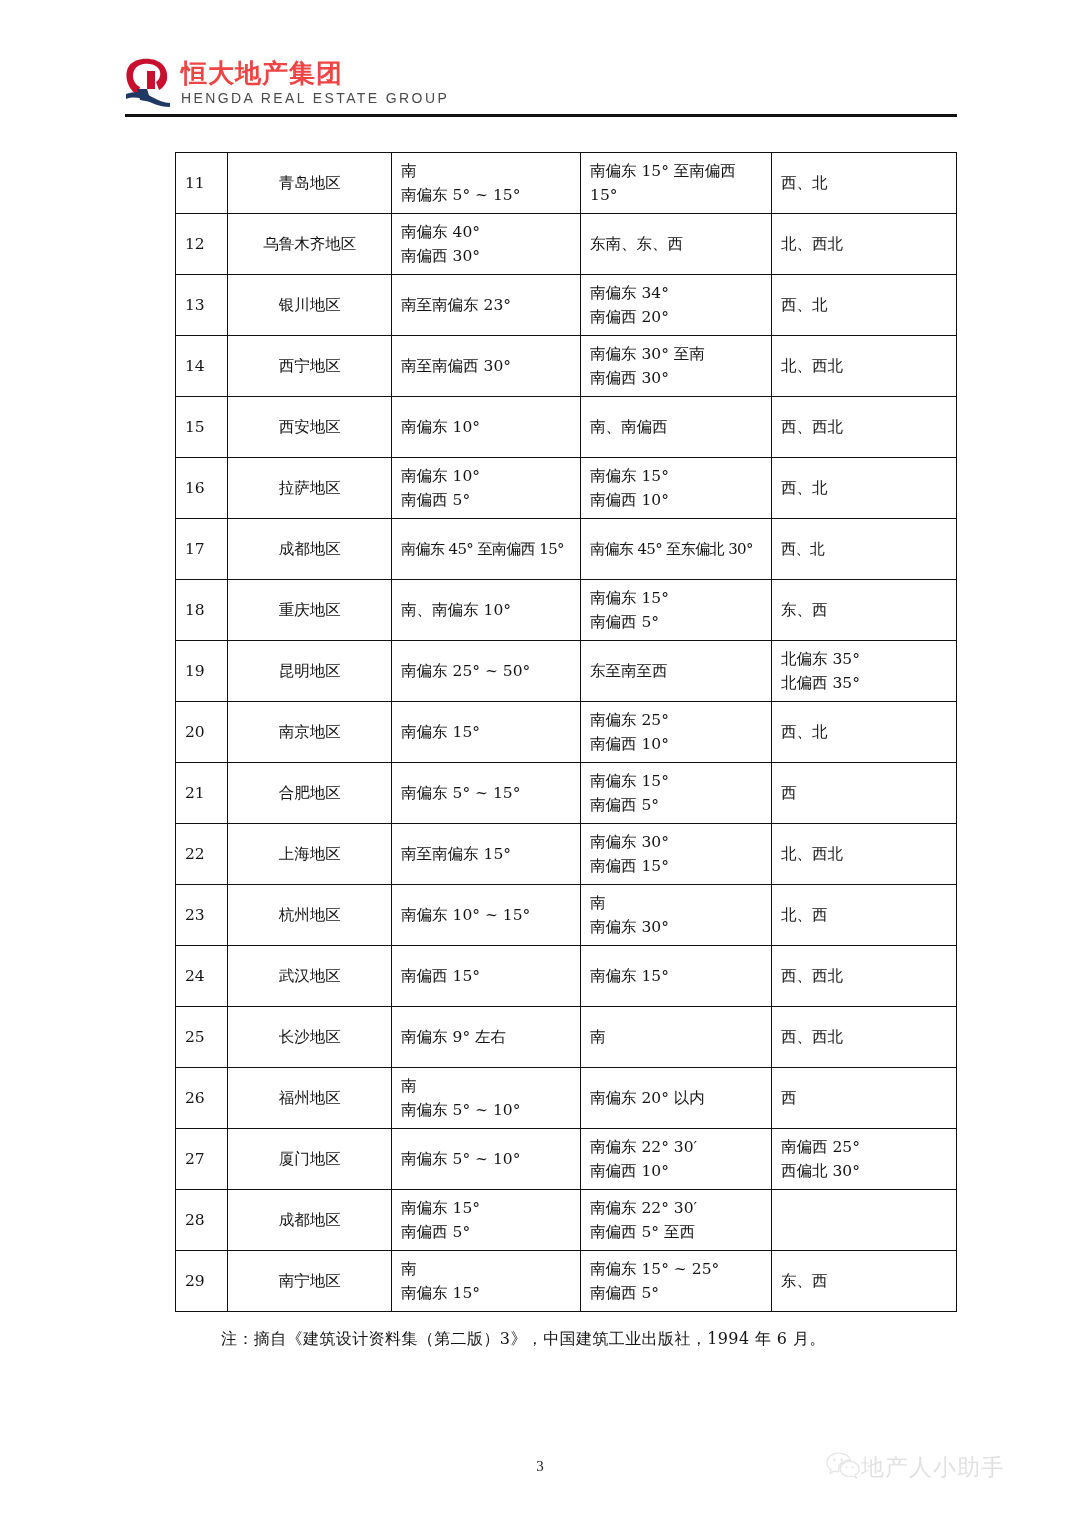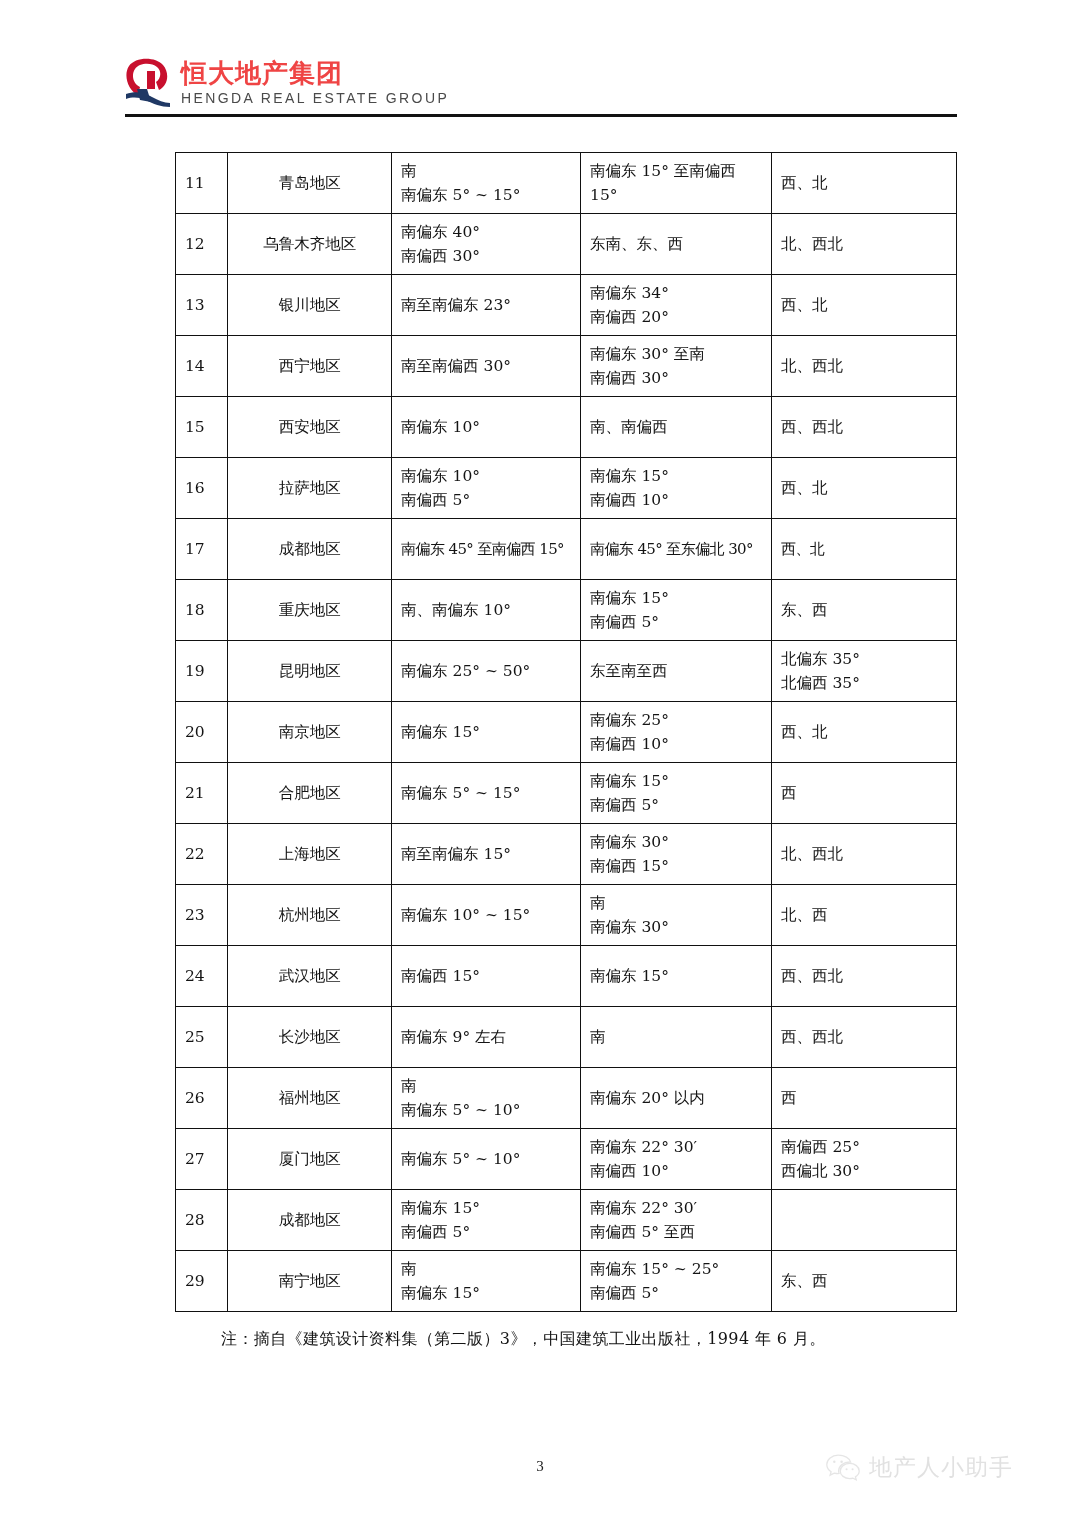--- a/index.html
+++ b/index.html
@@ -121,22 +121,22 @@
     font-size: 15px;
     color: #222222;
   }
 
   
   .watermark {
     position: absolute;
     left: 826px;
     top: 1452px;
     display: flex;
-    align-items: center;
-    gap: 9px;
+    align-items: flex-start;
+    gap: 1px;
     opacity: 0.42;
   }
   .wechat-icon { width: 34px; height: 28px; flex: none; }
   .watermark-text {
     font-family: "DejaVu Sans", sans-serif;
     font-size: 23px;
     color: #b9b9b9;
     letter-spacing: 1px;
     white-space: nowrap;
   }

